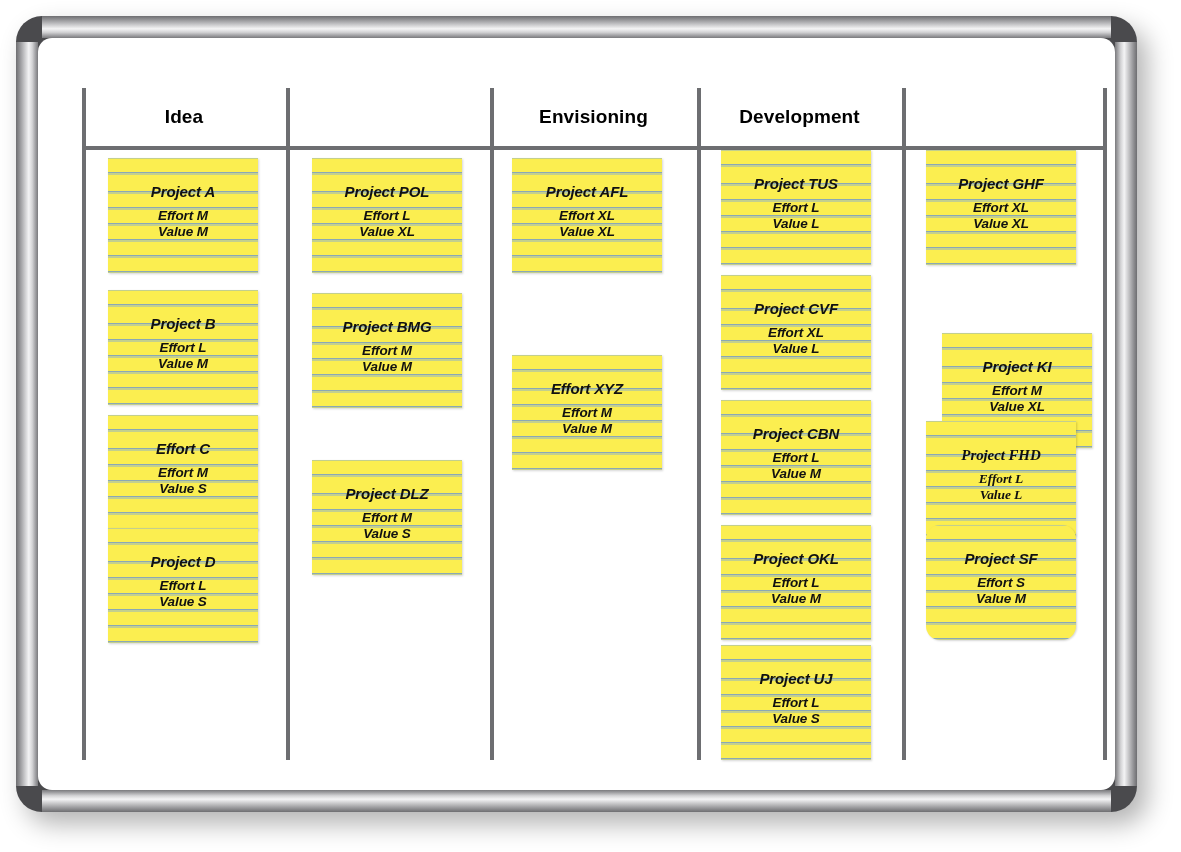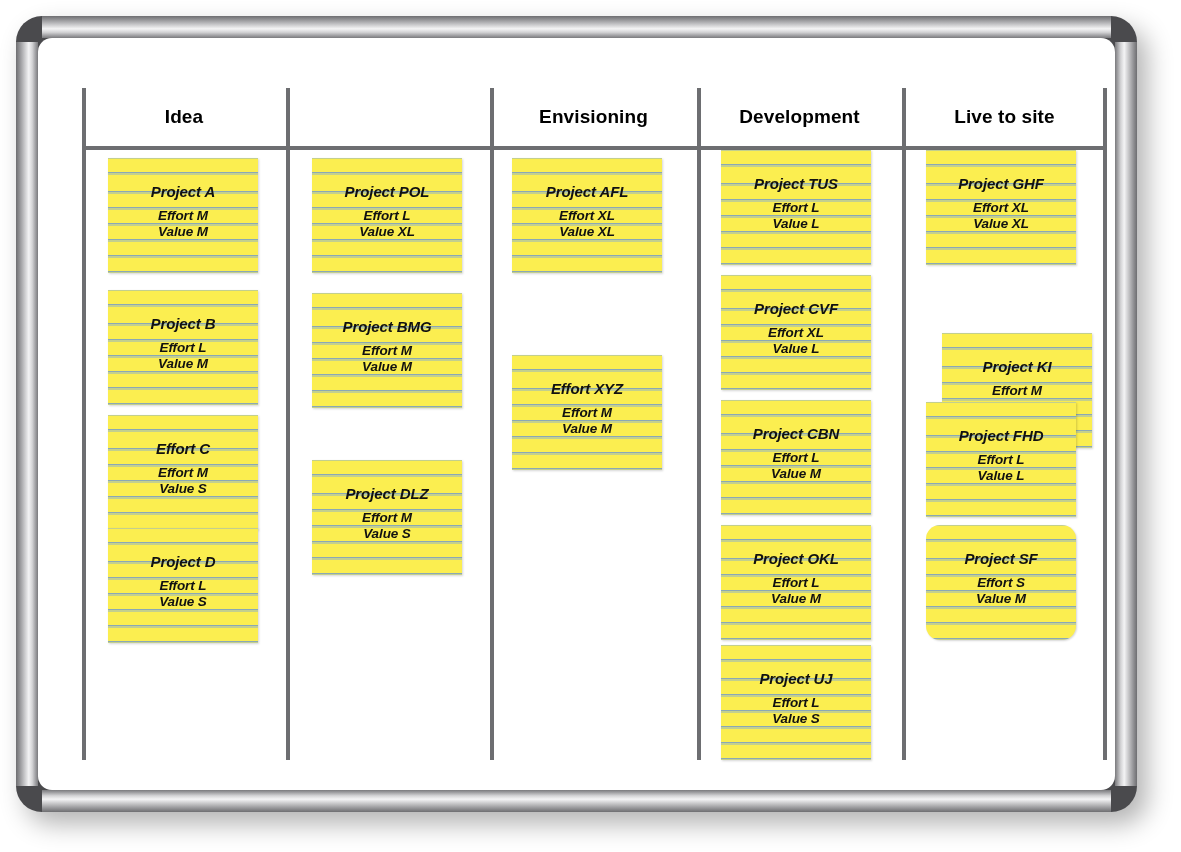--- a/index.html
+++ b/index.html
@@ -326,39 +326,38 @@
               <div class="note-inner">
                 <div class="note-title">Project UJ</div>
                 <div class="note-spacer"></div>
                 <div class="note-metric">Effort L</div>
                 <div class="note-metric">Value S</div>
               </div>
             </div>
           </div>
         </div>
         <div class="column" style="left: 820px; width: 205px;">
-          <div class="col-header">Live to site</div>
           <div class="col-body">
             <div class="note" style="left: 24px; top: 0px;">
               <div class="note-inner">
                 <div class="note-title">Project GHF</div>
                 <div class="note-spacer"></div>
                 <div class="note-metric">Effort XL</div>
                 <div class="note-metric">Value XL</div>
               </div>
             </div>
             <div class="note" style="left: 40px; top: 135px; margin-top: 48px;">
               <div class="note-inner">
                 <div class="note-title">Project KI</div>
                 <div class="note-spacer"></div>
                 <div class="note-metric">Effort M</div>
                 <div class="note-metric">Value XL</div>
               </div>
             </div>
-            <div class="note" style="left: 24px; top: 252px;">
+            <div class="note" style="left: 24px; top: 271px; font-family: Liberation Serif, serif;">
               <div class="note-inner">
                 <div class="note-title">Project FHD</div>
                 <div class="note-spacer"></div>
                 <div class="note-metric">Effort L</div>
                 <div class="note-metric">Value L</div>
               </div>
             </div>
             <div class="note" style="left: 24px; top: 375px; border-radius: 14px;">
               <div class="note-inner">
                 <div class="note-title">Project SF</div>

